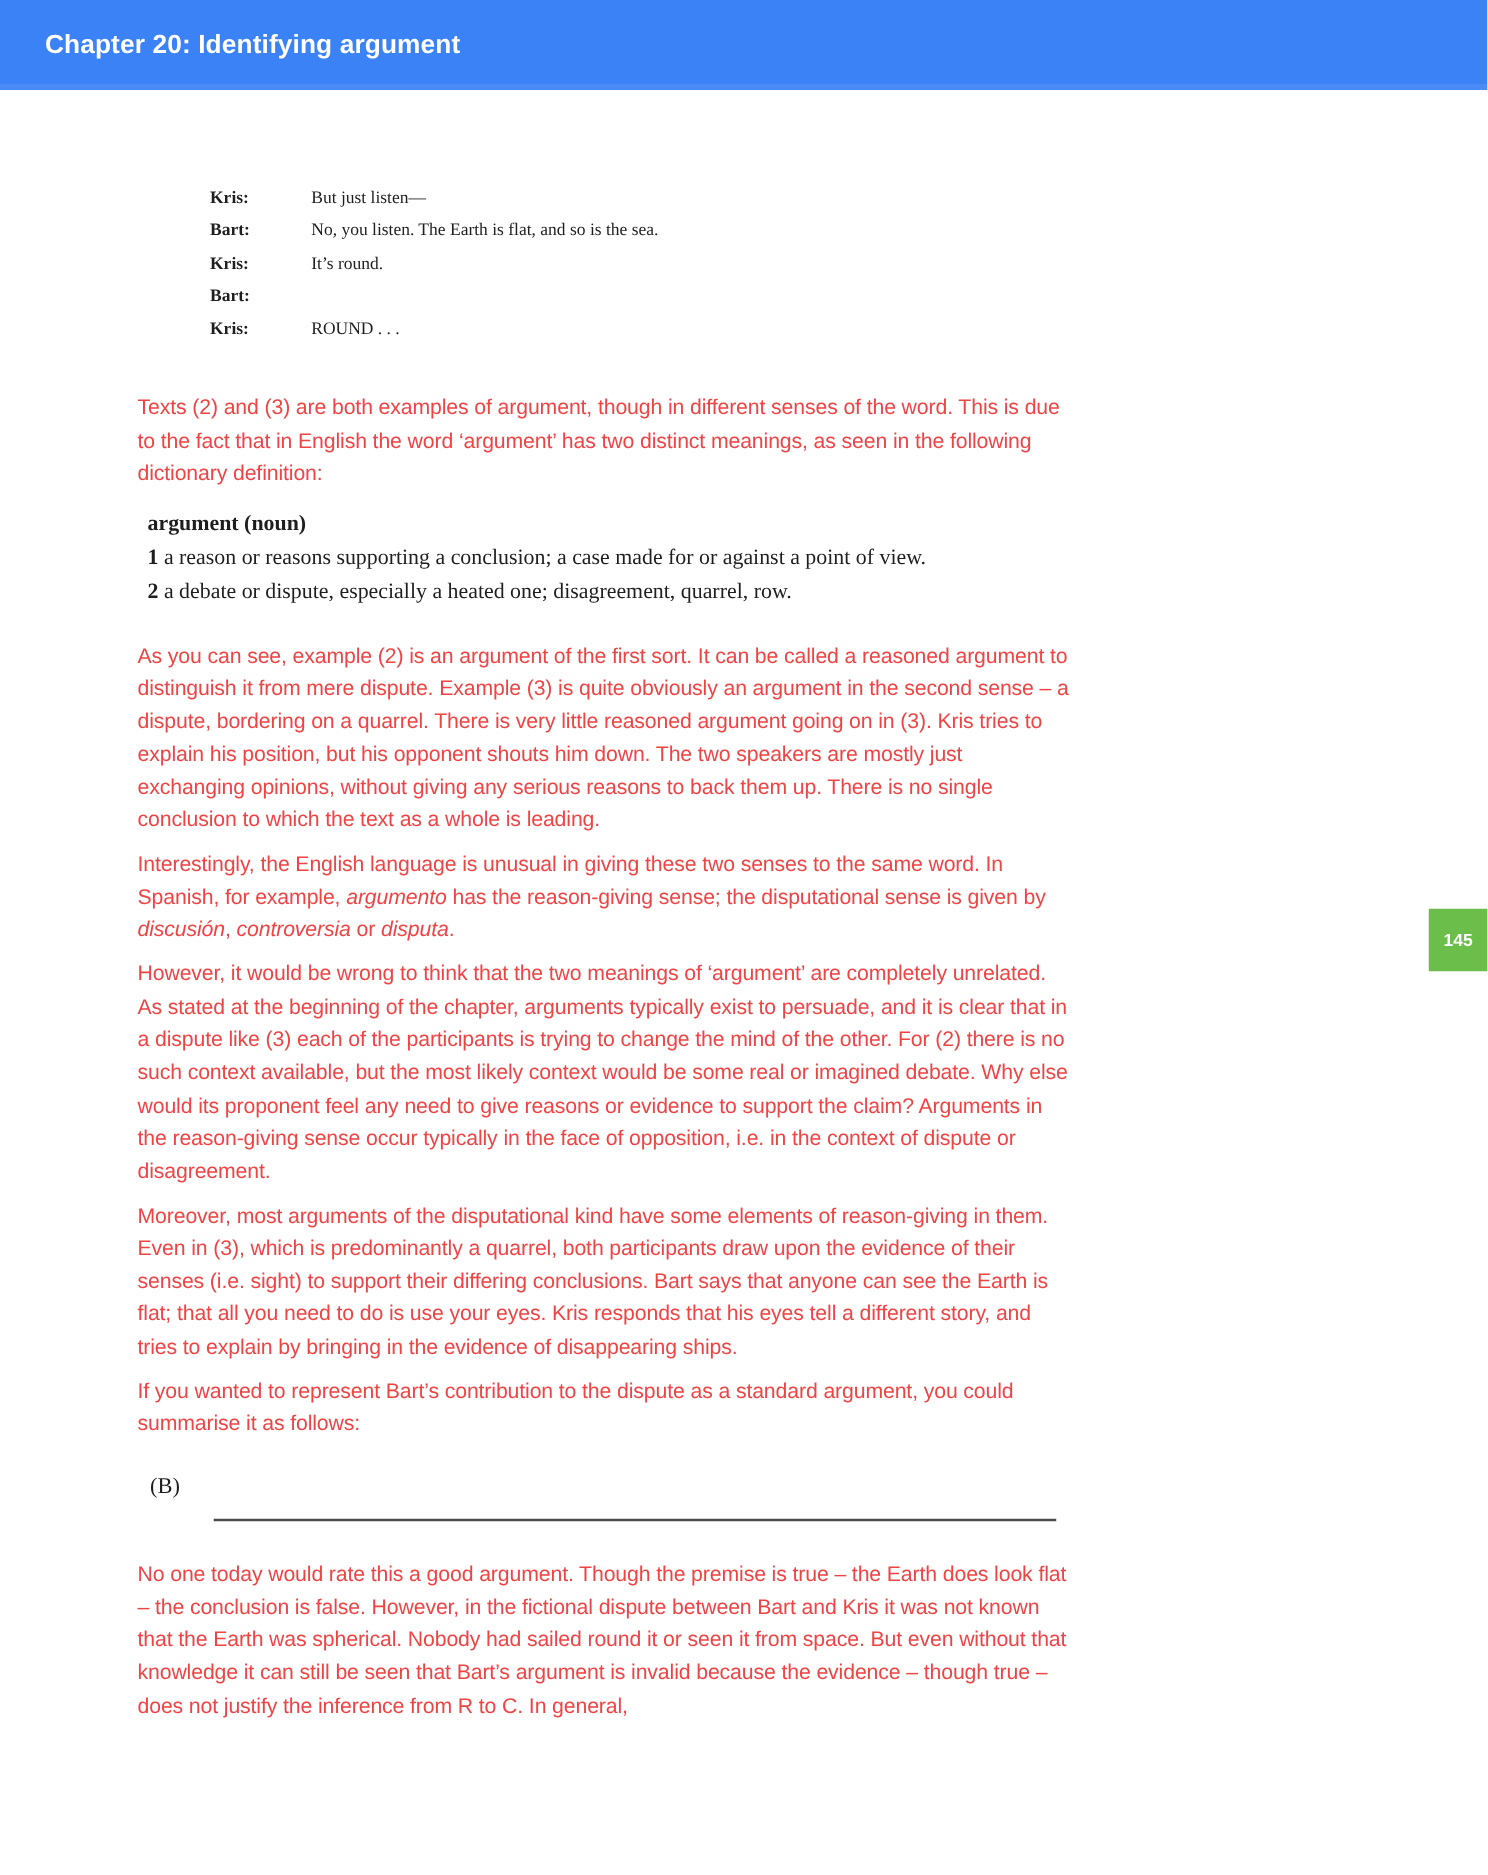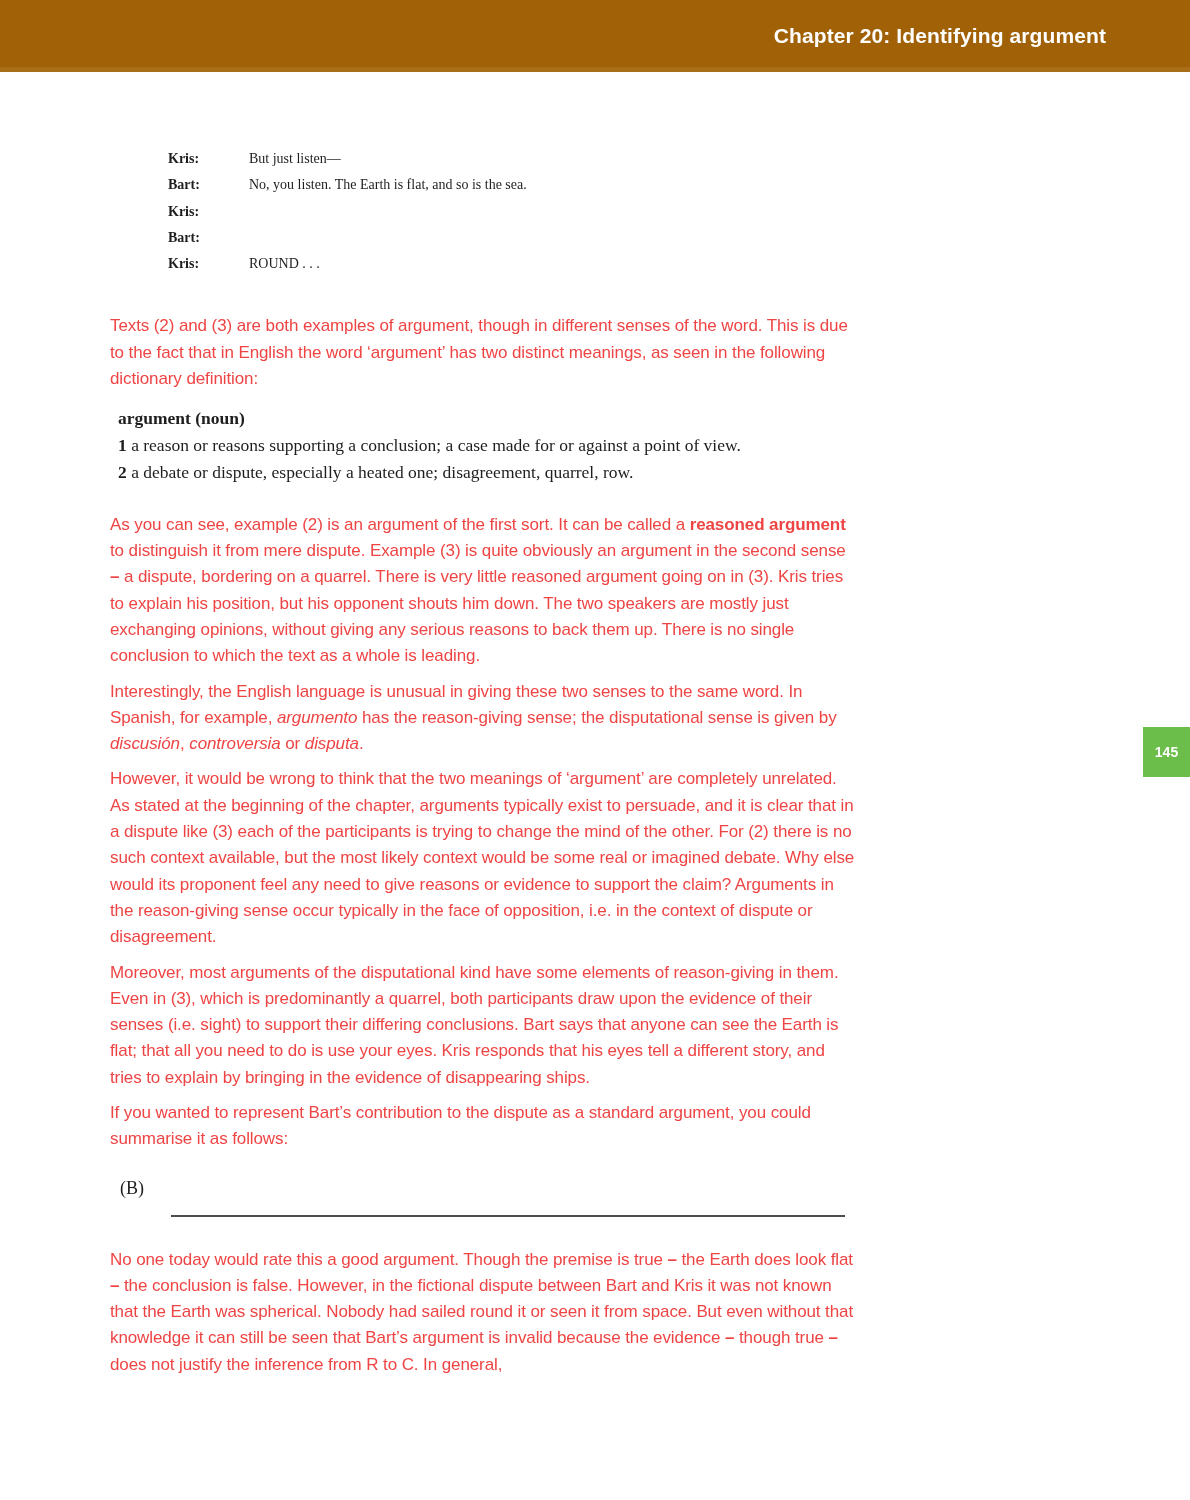--- a/index.html
+++ b/index.html
@@ -9,26 +9,26 @@
     height: 1500px;
     position: relative;
     font-family: "Liberation Sans", sans-serif;
     overflow: hidden;
   }
 
   
   .chapter-bar {
     height: 72px;
     width: 100%;
-    background: #a16207;
+    background: #3b82f6;
     display: flex;
     align-items: center;
-    justify-content: flex-end;
     padding-right: 84px;
     box-shadow: inset 0 -5px 0 rgba(255,255,255,0.08);
+    padding-left: 36px;
   }
   .chapter-title {
     color: #ffffff;
     font-size: 21px;
     font-weight: bold;
     letter-spacing: 0.1px;
   }
 
   
   .page-badge {
@@ -66,21 +66,21 @@
   .dline { flex: 1; margin-left: 12px; }
 
   
   .body-p {
     font-size: 17px;
     line-height: 26.3px;
     color: #ef4444;
     letter-spacing: -0.1px;
     margin: 0 0 9px 0;
   }
-  .body-p .b { font-weight: bold; }
+  .body-p .b { font-weight: normal; }
   .body-p .i { font-style: italic; }
 
   
   .definition {
     margin: 13px 0 26px 8px;
     font-family: "Liberation Serif", serif;
     font-size: 17.5px;
     line-height: 26.8px;
     color: #1e1e1e;
   }
@@ -121,20 +121,21 @@
     <div class="drow">
       <span class="dspeaker">Kris:</span>
       <span class="dline">But just listen—</span>
     </div>
     <div class="drow">
       <span class="dspeaker">Bart:</span>
       <span class="dline">No, you listen. The Earth is flat, and so is the sea.</span>
     </div>
     <div class="drow">
       <span class="dspeaker">Kris:</span>
+      <span class="dline">It’s round.</span>
     </div>
     <div class="drow">
       <span class="dspeaker">Bart:</span>
     </div>
     <div class="drow">
       <span class="dspeaker">Kris:</span>
       <span class="dline">ROUND . . .</span>
     </div>
   </section>
 

